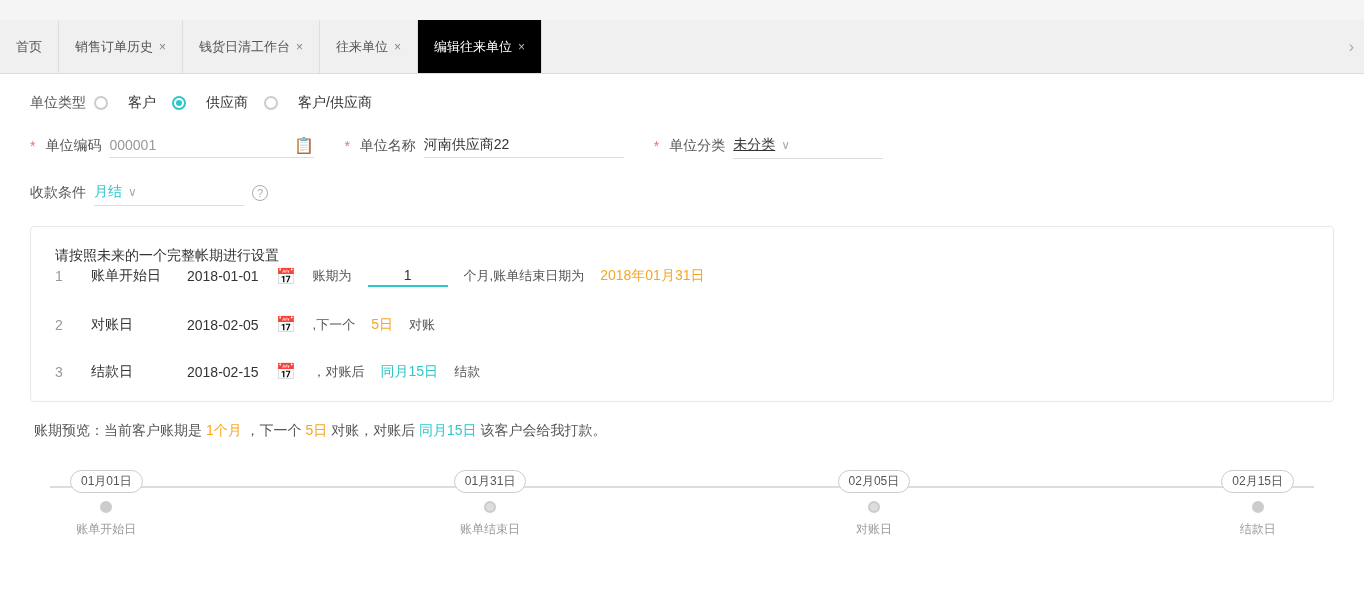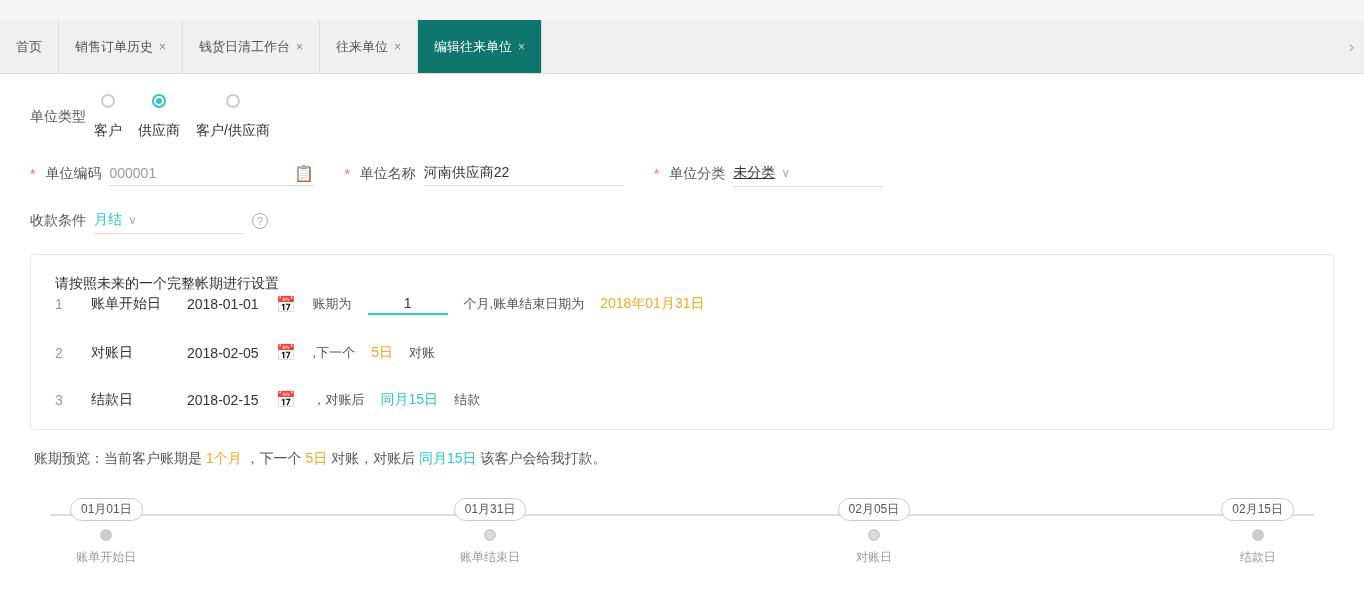--- a/index.html
+++ b/index.html
@@ -22,21 +22,21 @@
       height: 100%;
       cursor: pointer;
       font-size: 13px;
       color: #555;
       border-right: 1px solid #ddd;
       gap: 6px;
       white-space: nowrap;
       background: #f0f0f0;
     }
     .tab.active {
-      background: #0f766e;
+      background: #000000;
       color: #fff;
     }
     .tab .close-btn {
       font-size: 12px;
       opacity: 0.7;
       cursor: pointer;
     }
     .tab.active .close-btn { color: #fff; }
     .tab-expand {
       margin-left: auto;
@@ -76,23 +76,22 @@
 
     
     .radio-group {
       display: flex;
       align-items: center;
       gap: 16px;
     }
     .radio-item {
       display: flex;
       align-items: center;
-      gap: 14px;
-      cursor: pointer;
-      flex-direction: column;
+      gap: 20px;
+      cursor: pointer;
     }
     .radio-circle {
       width: 14px;
       height: 14px;
       border-radius: 50%;
       border: 2px solid #ccc;
       display: inline-block;
       position: relative;
     }
     .radio-circle.checked {

